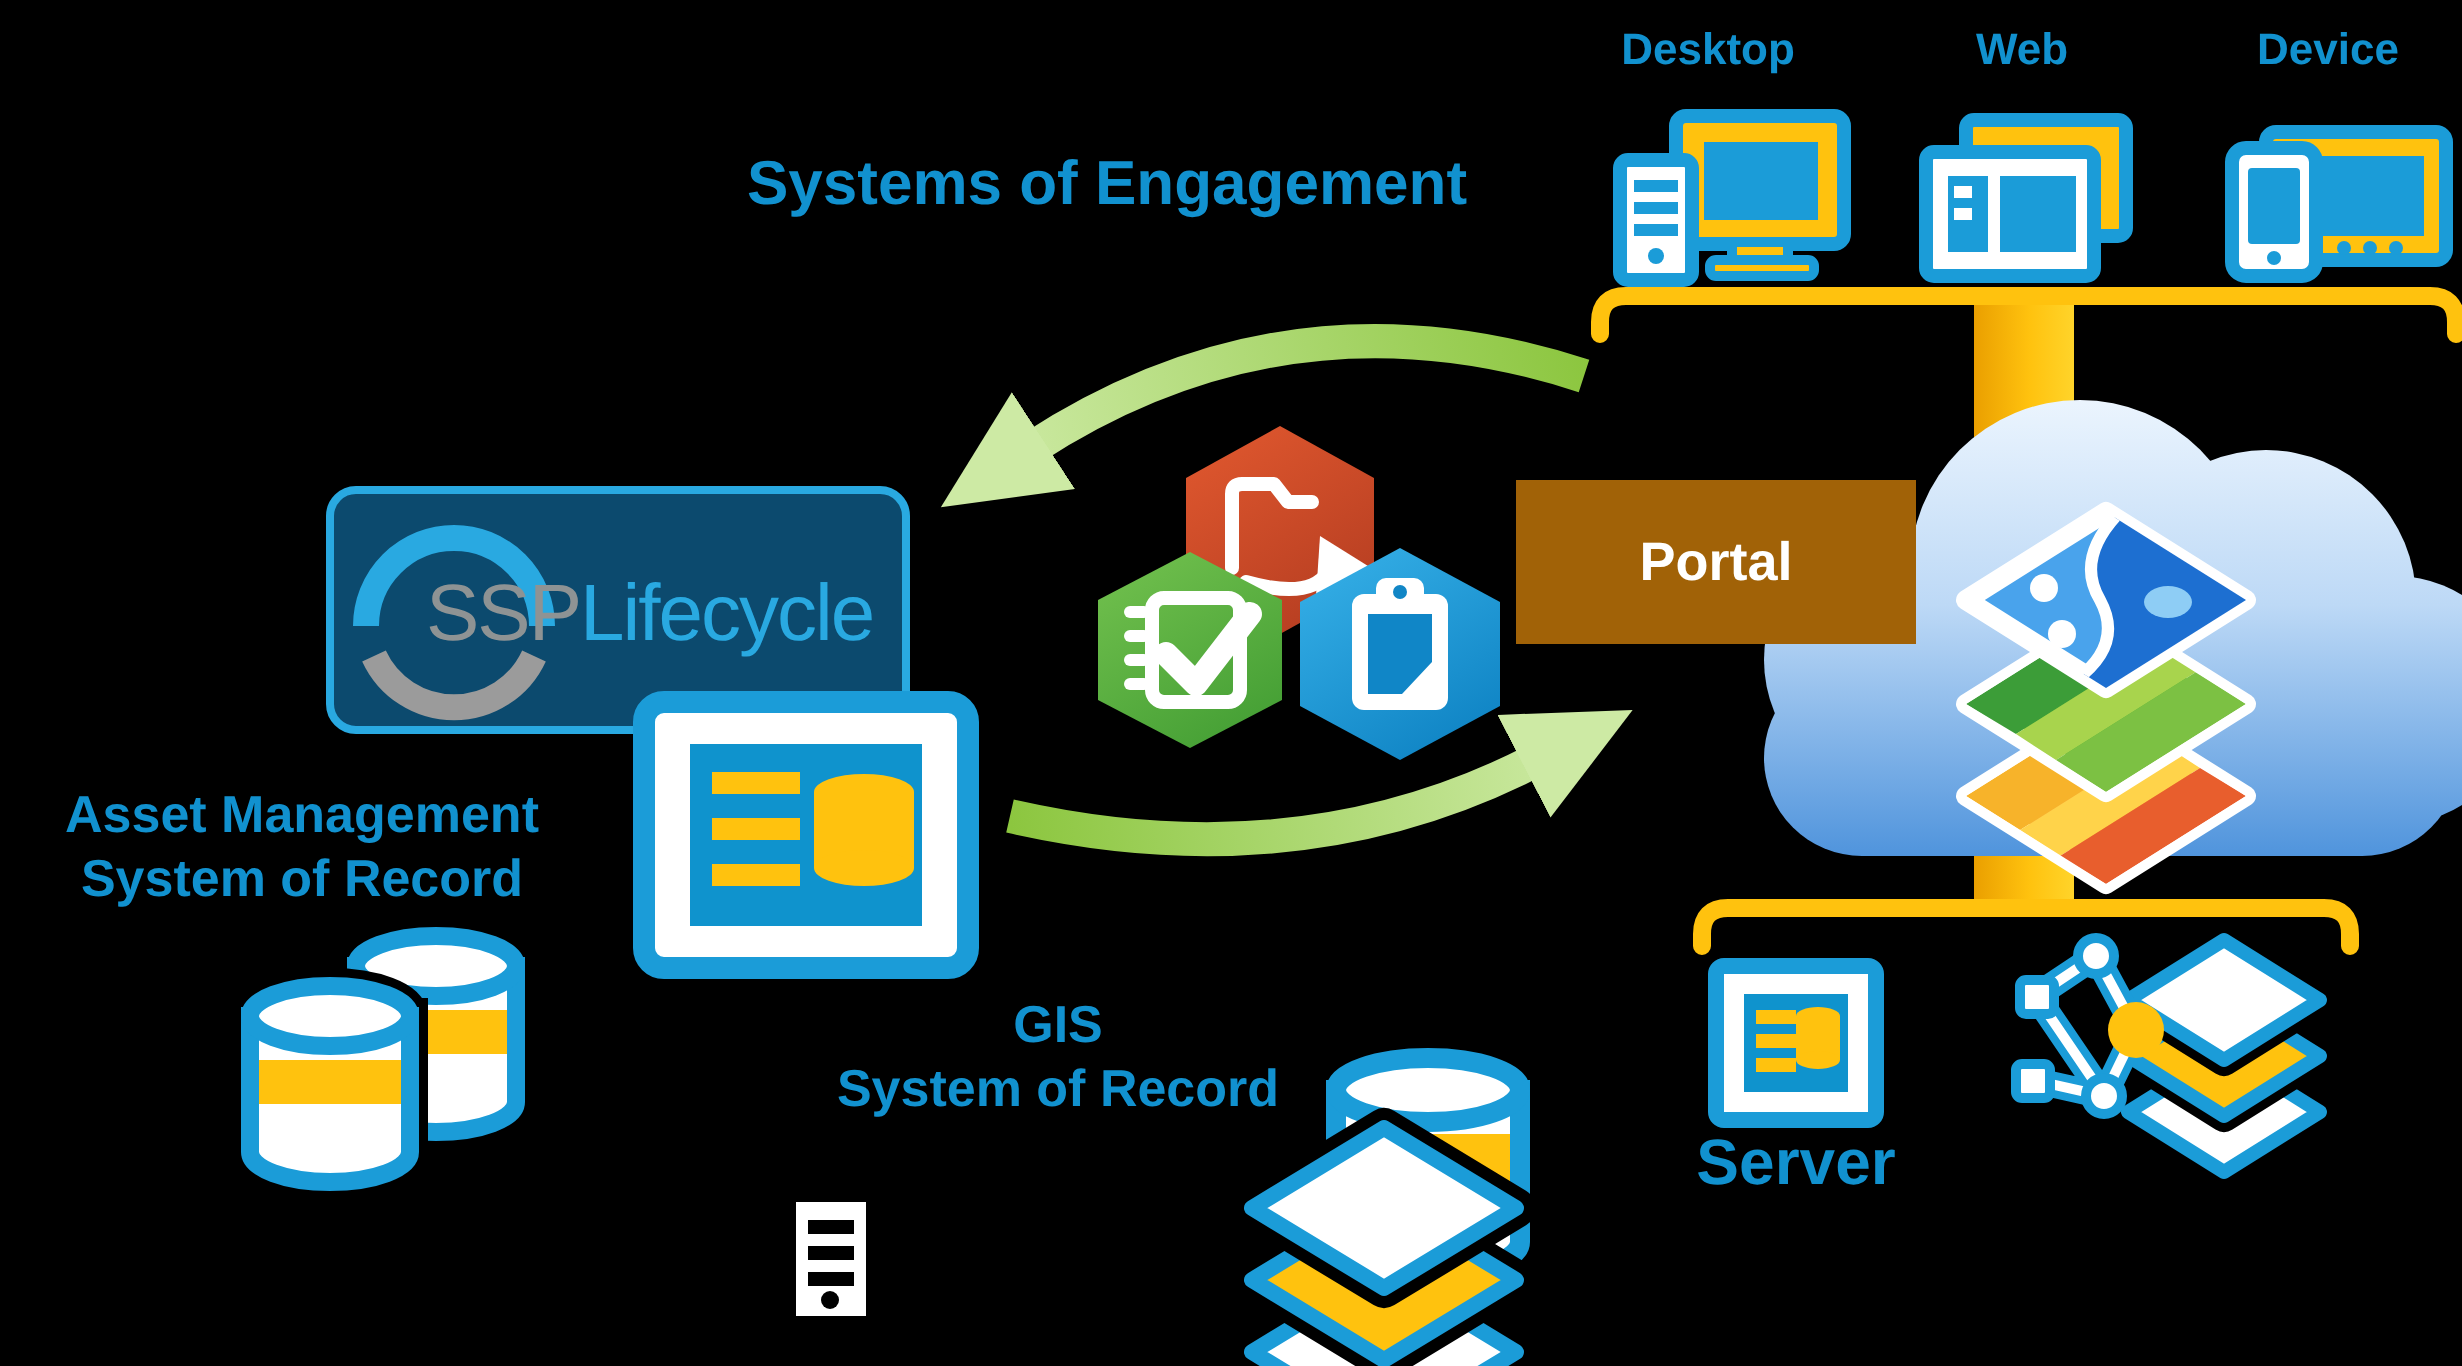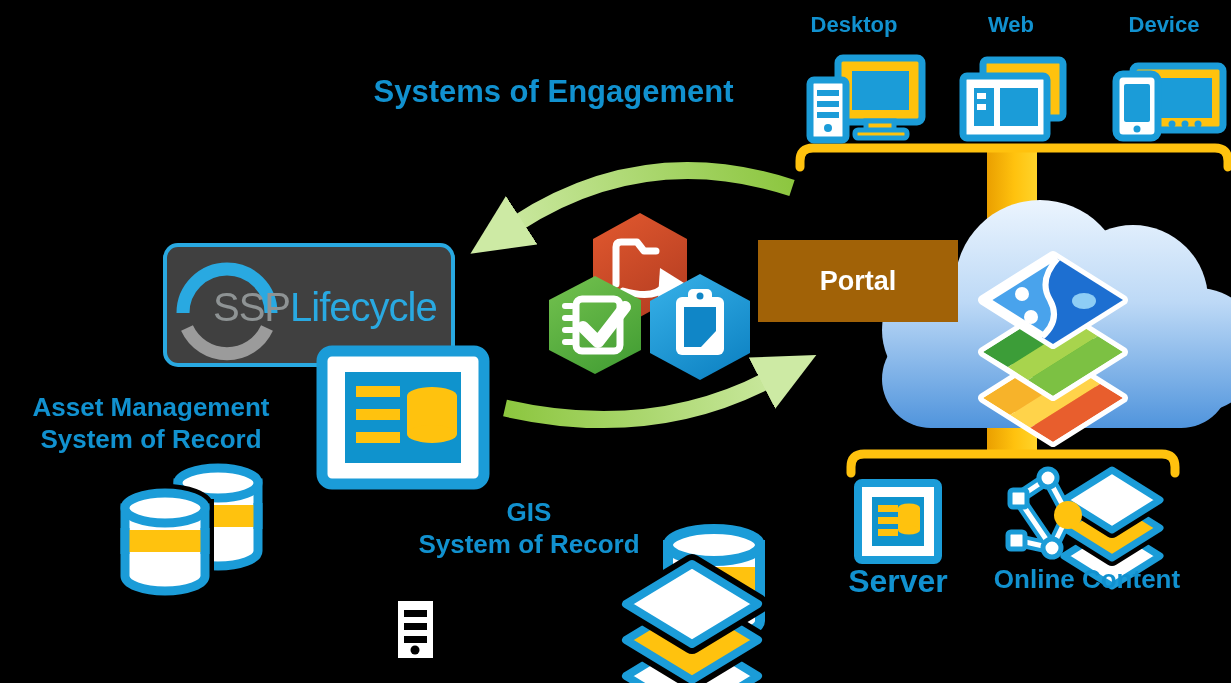--- a/index.html
+++ b/index.html
@@ -19,21 +19,21 @@
   .gis{left:388px;top:496px;width:282px;}
   .server-lbl{left:841px;top:563px;width:114px;font-size:32px;}
   .online-lbl{left:963px;top:563px;width:248px;}
   .portal{
     position:absolute;left:758px;top:240px;width:200px;height:82px;z-index:3;
     background:#a16207;color:#fff;font-weight:bold;font-size:27px;
     display:flex;align-items:center;justify-content:center;
   }
   .ssp-card{
     position:absolute;left:163px;top:243px;width:284px;height:116px;z-index:1;
-    background:#404040;border:4px solid #29a9e1;border-radius:15px;
+    background:#0c4a6e;border:4px solid #29a9e1;border-radius:15px;
   }
   .ssp-card svg{position:absolute;left:0;top:0;}
   .ssp-text{
     position:absolute;left:46px;top:38px;font-size:40px;letter-spacing:-1px;
     white-space:nowrap;font-weight:normal;
   }
   .ssp-text .p1{color:#8e9394;}
   .ssp-text .p2{color:#29a9e1;}
 </style>
 </head>
@@ -299,16 +299,15 @@
   </div>
 
   <div class="txt two-line gis">
     <div>GIS</div>
     <div>System of Record</div>
   </div>
 
   <div class="txt server-lbl">Server</div>
 
   <div class="txt two-line online-lbl">
-    <div>Online Content</div>
   </div>
 
 </div>
 
 </body></html>

